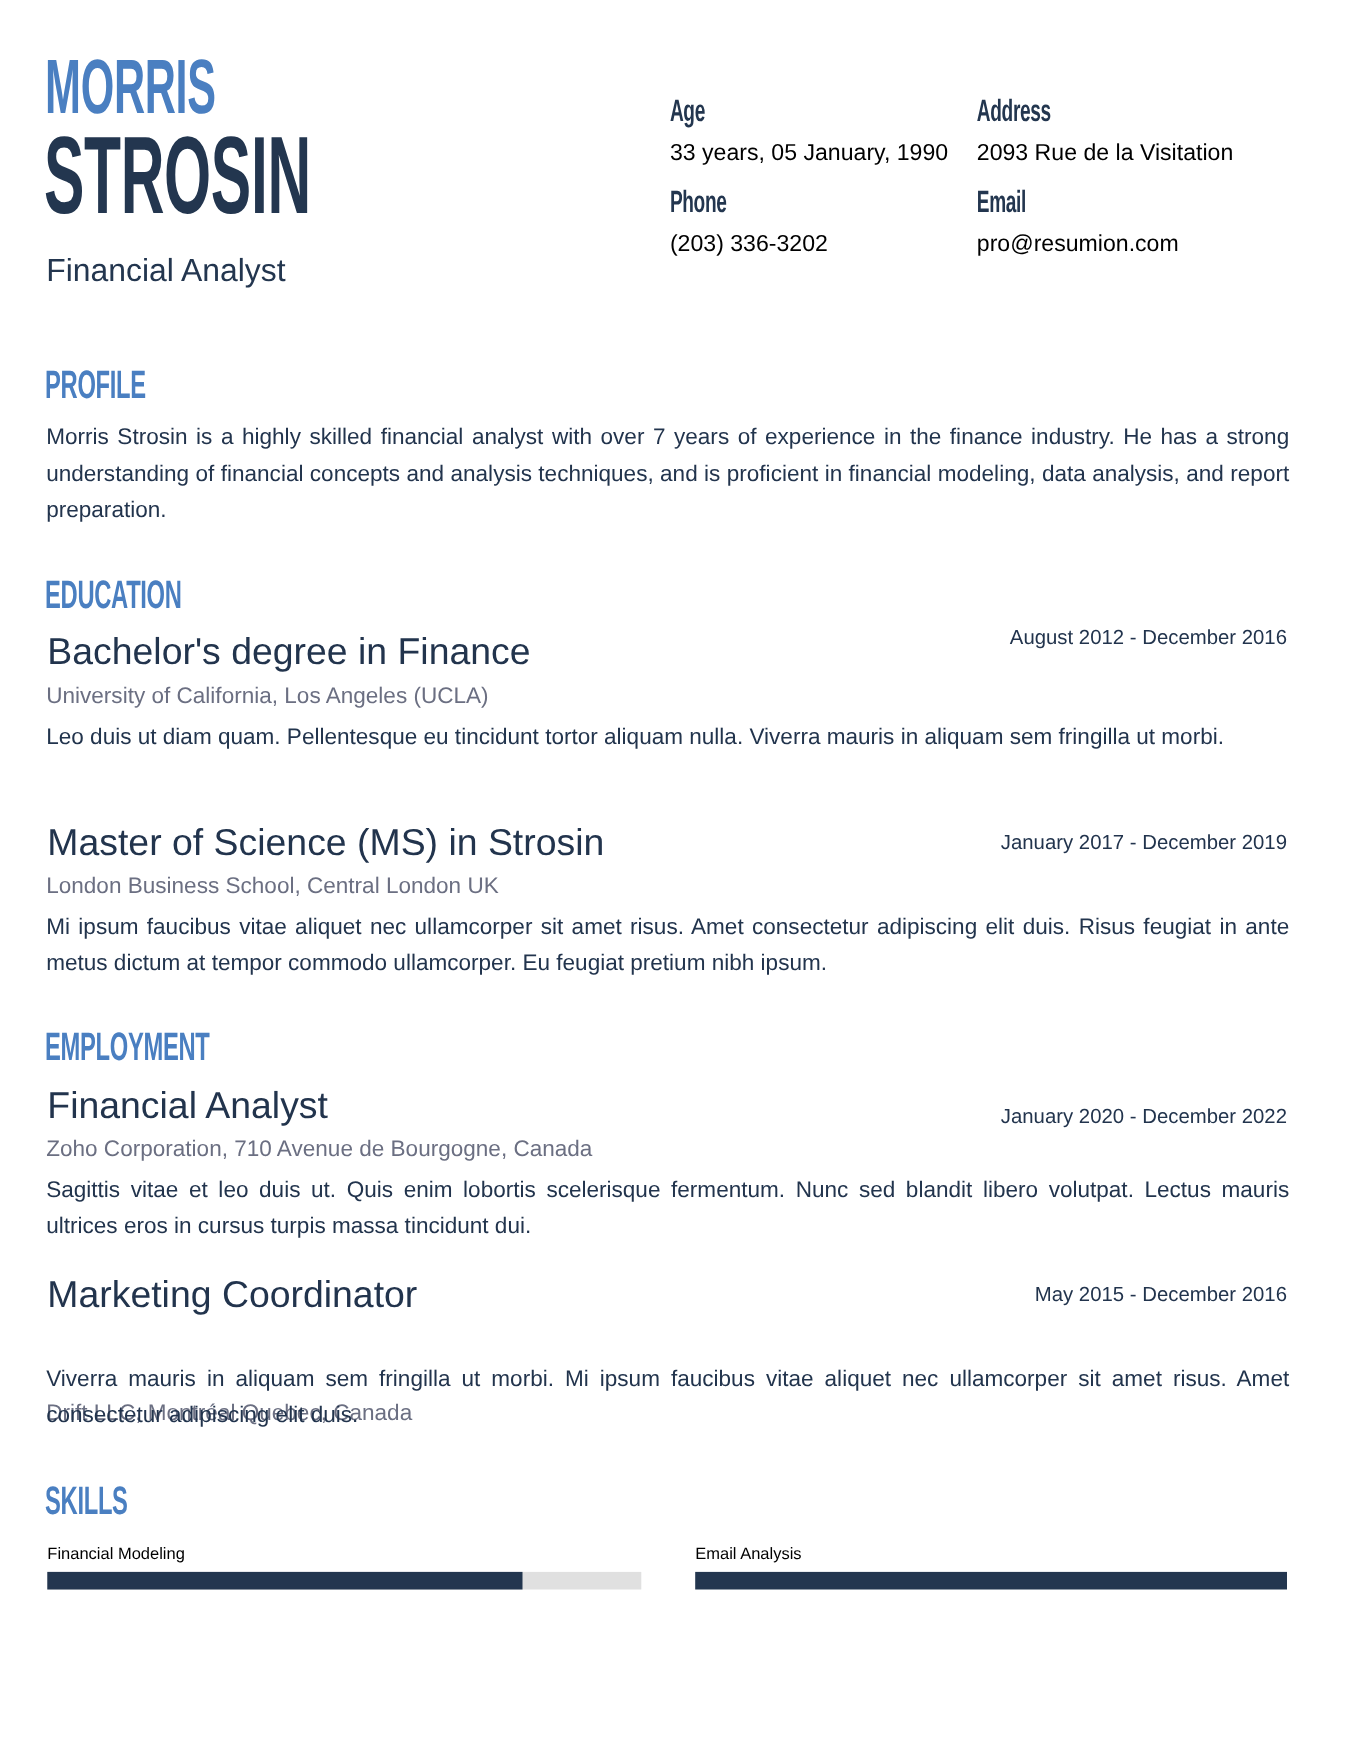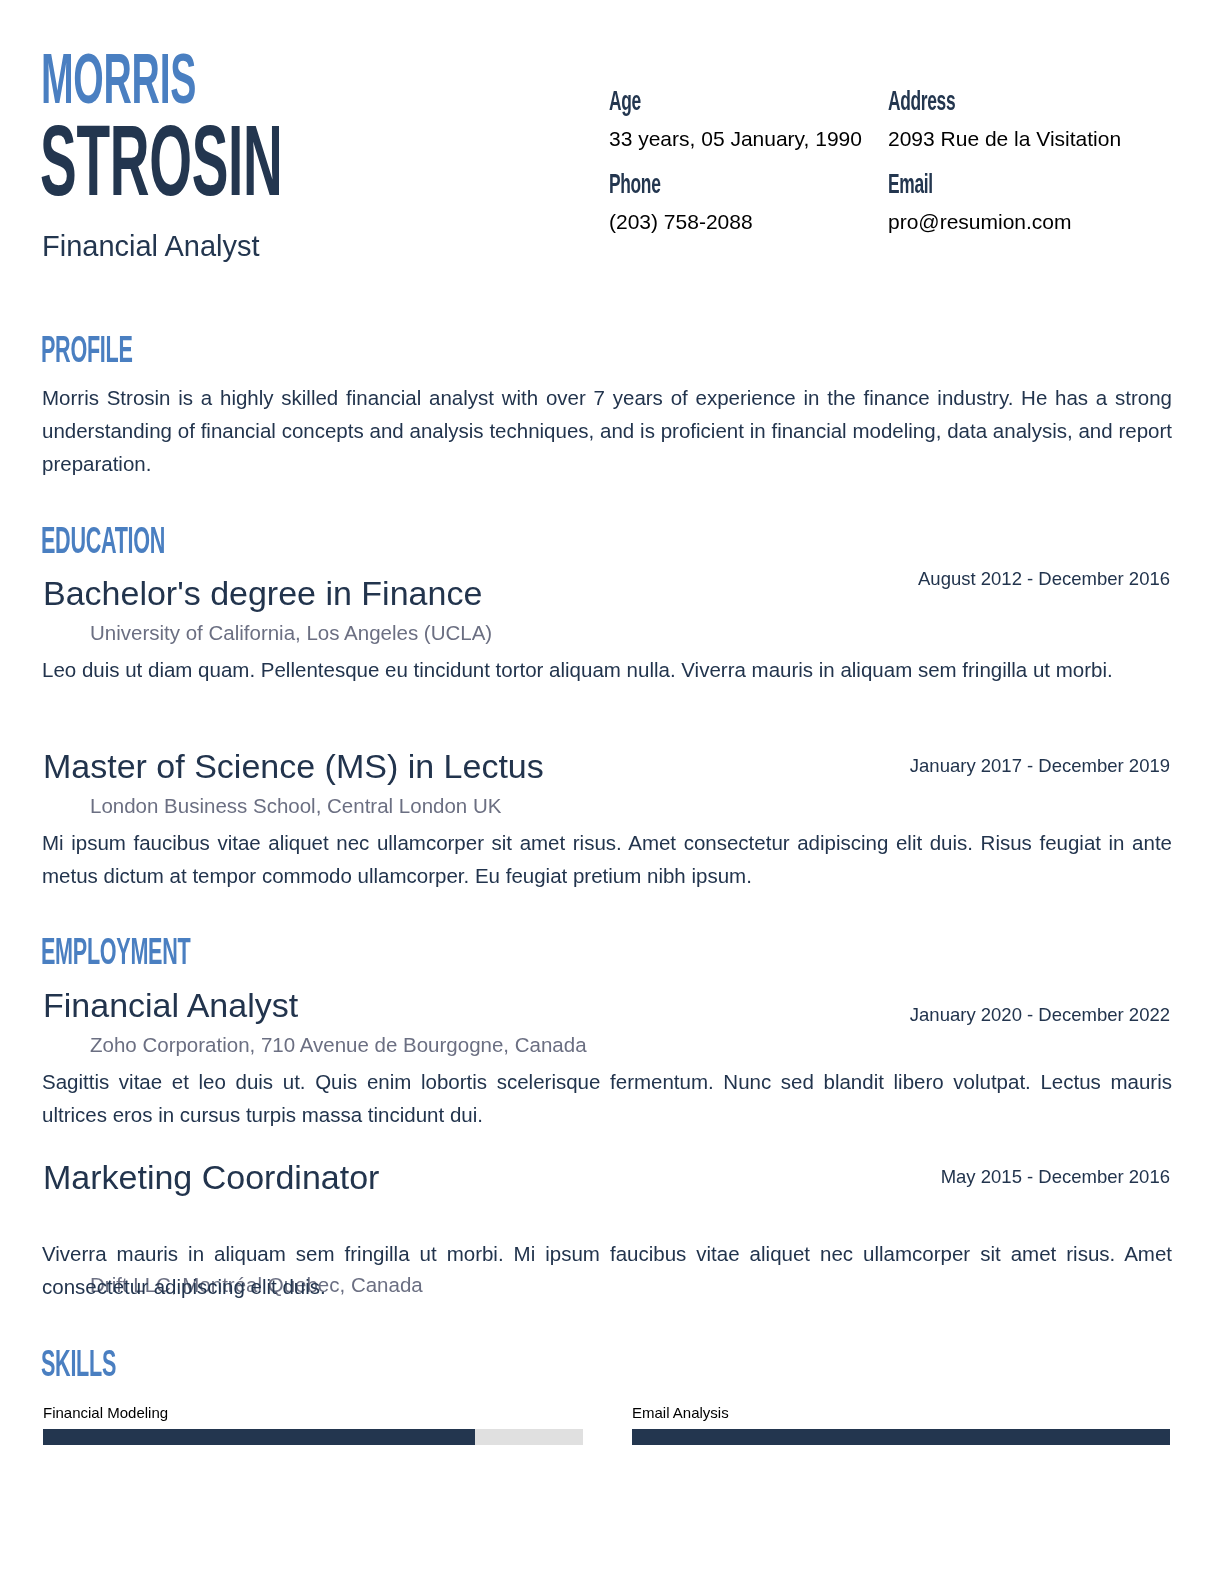--- a/index.html
+++ b/index.html
@@ -84,21 +84,20 @@
       font-size: 18.5px; line-height: 22px;
       color: #22344d;
       white-space: nowrap;
       text-align: right;
     }
     .entry-sub {
       position: absolute; left: 42px;
       font-size: 20.5px; line-height: 26px;
       color: #6b6f82;
       white-space: nowrap;
-      margin-left: 48px;
     }
 
     
     .skill-label {
       position: absolute;
       font-size: 15px; line-height: 24px;
       color: #000000;
       white-space: nowrap;
     }
     .skill-track {
@@ -121,21 +120,21 @@
   <div class="job-title">Financial Analyst</div>
 
   <div>
     <div class="condensed contact-label" style="left:609px; top:86px;">Age</div>
     <div class="contact-value" style="left:609px; top:126px;">33 years, 05 January, 1990</div>
 
     <div class="condensed contact-label" style="left:888px; top:86px;">Address</div>
     <div class="contact-value" style="left:888px; top:126px;">2093 Rue de la Visitation</div>
 
     <div class="condensed contact-label" style="left:609px; top:169px;">Phone</div>
-    <div class="contact-value" style="left:609px; top:209px;">(203) 758-2088</div>
+    <div class="contact-value" style="left:609px; top:209px;">(203) 336-3202</div>
 
     <div class="condensed contact-label" style="left:888px; top:169px;">Email</div>
     <div class="contact-value" style="left:888px; top:209px;">pro@resumion.com</div>
   </div>
 
   <section>
     <div class="condensed section-title" style="top:332px;">PROFILE</div>
     <p class="para" style="top:381px;">Morris Strosin is a highly skilled financial analyst with over 7 years of experience in the finance industry. He has a strong understanding of financial concepts and analysis techniques, and is proficient in financial modeling, data analysis, and report preparation.</p>
   </section>
 
@@ -143,21 +142,21 @@
     <div class="condensed section-title" style="top:523px;">EDUCATION</div>
 
     <div>
       <div class="entry-title" style="top:578px;">Bachelor's degree in Finance</div>
       <div class="entry-date" style="top:568px;">August 2012 - December 2016</div>
       <div class="entry-sub" style="top:620px;">University of California, Los Angeles (UCLA)</div>
       <p class="para" style="top:653px;">Leo duis ut diam quam. Pellentesque eu tincidunt tortor aliquam nulla. Viverra mauris in aliquam sem fringilla ut morbi.</p>
     </div>
 
     <div>
-      <div class="entry-title" style="top:751px;">Master of Science (MS) in Lectus</div>
+      <div class="entry-title" style="top:751px;">Master of Science (MS) in Strosin</div>
       <div class="entry-date" style="top:755px;">January 2017 - December 2019</div>
       <div class="entry-sub" style="top:793px;">London Business School, Central London UK</div>
       <p class="para" style="top:826px;">Mi ipsum faucibus vitae aliquet nec ullamcorper sit amet risus. Amet consectetur adipiscing elit duis. Risus feugiat in ante metus dictum at tempor commodo ullamcorper. Eu feugiat pretium nibh ipsum.</p>
     </div>
   </section>
 
   <section>
     <div class="condensed section-title" style="top:934px;">EMPLOYMENT</div>
 
     <div>

